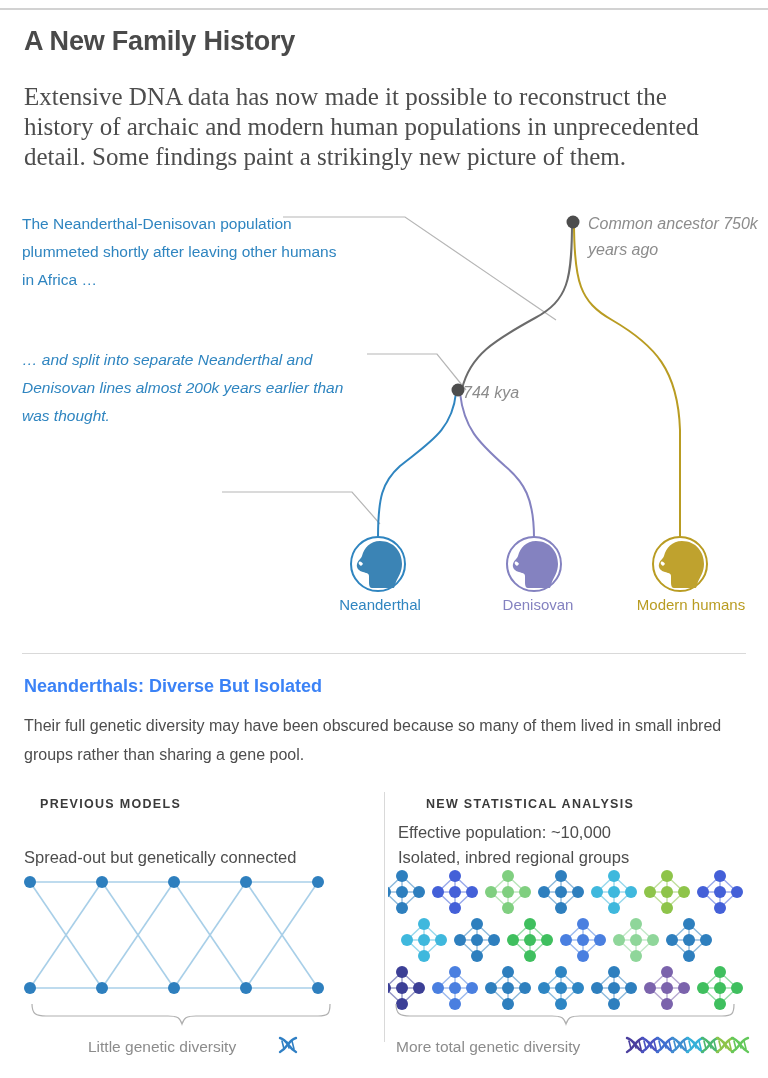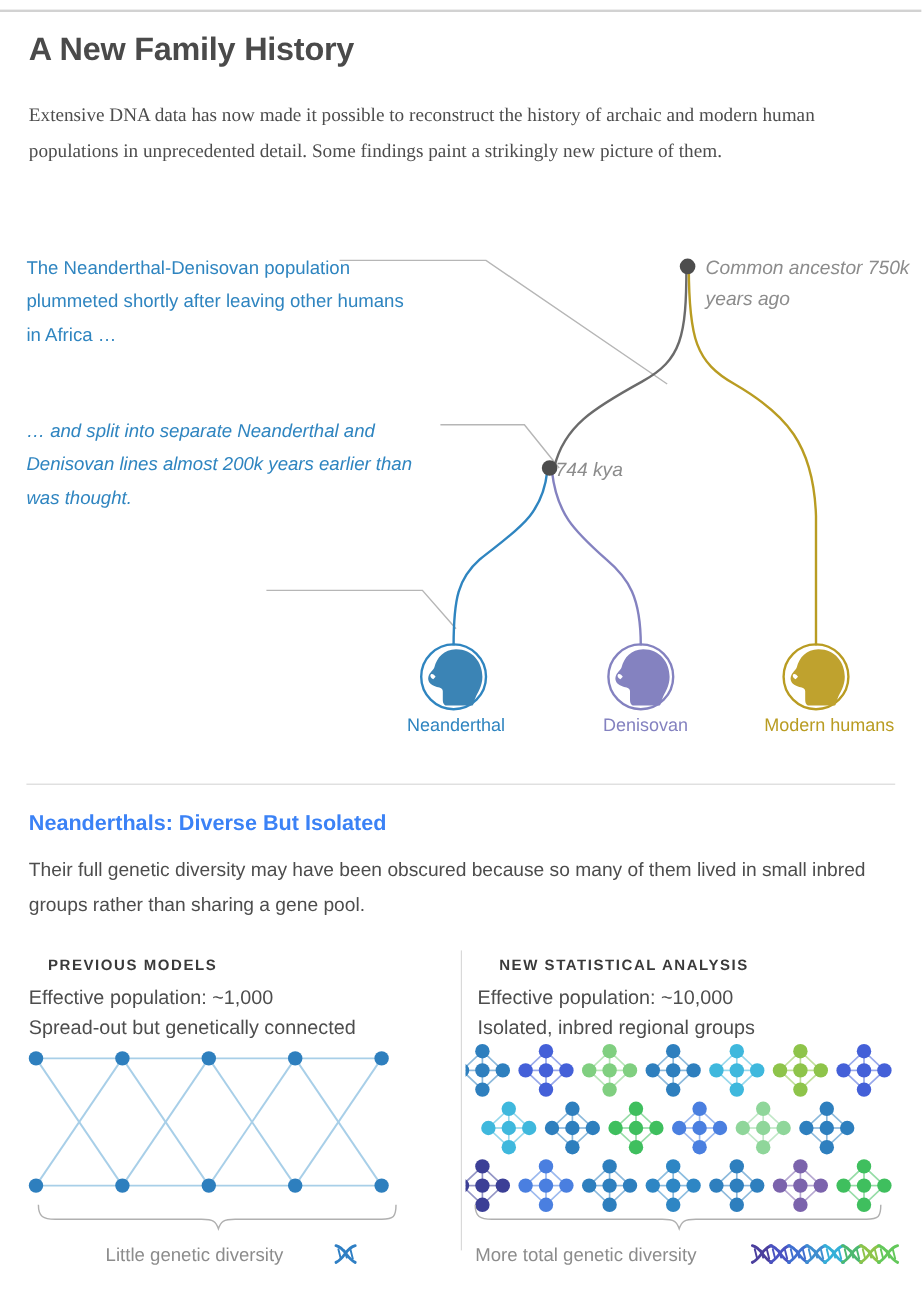--- a/index.html
+++ b/index.html
@@ -18,21 +18,21 @@
 
   .title {
     position:absolute; left:24px; top:26px;
     font-size:27px; font-weight:700; color:#4a4a4a;
     letter-spacing:-0.2px;
   }
 
   .lede {
     position:absolute; left:24px; top:82px; width:712px;
     font-family:"Liberation Serif", serif;
-    font-size:16px; line-height:30px; color:#4d4d4d;
+    font-size:25px; line-height:30px; color:#4d4d4d;
   }
 
   
   .anno {
     position:absolute;
     color:#2f85c0;
     font-size:15.5px;
     line-height:28px;
   }
   #anno1 { left:22px; top:210px; width:330px; }
@@ -76,21 +76,21 @@
     position:absolute; font-size:12.5px; font-weight:700;
     letter-spacing:1.3px; color:#3a3a3a;
   }
   .col-line {
     position:absolute; font-size:16.5px; line-height:24px; color:#4d4d4d;
     white-space:nowrap;
   }
   #kick-left  { left:40px; top:797px; }
   #lft-l1 { left:24px; top:820px; }
   #lft-l2 { left:24px; top:845px; }
-  #kick-right { left:398px; top:797px;padding-left:18px; }
+  #kick-right { left:408px; top:797px;padding-left:18px; }
   #rgt-l1 { left:398px; top:820px; }
   #rgt-l2 { left:398px; top:845px; }
 
   .netsvg { position:absolute; }
   #net-left  { left:10px;  top:866px; }
   #net-right { left:388px; top:866px; }
 
   .brace-cap {
     position:absolute; color:#8c8c8c; font-size:15.5px; white-space:nowrap;
   }
@@ -165,21 +165,20 @@
   <div class="leaf-label" id="lbl-mod">Modern humans</div>
 
   <div class="divider"></div>
 
   <div class="sec-title">Neanderthals: Diverse But Isolated</div>
   <div class="sec-body">Their full genetic diversity may have been obscured because so many of them lived in small inbred groups rather than sharing a gene pool.</div>
 
   <div class="vdivider"></div>
 
   <div class="col-kicker" id="kick-left">PREVIOUS MODELS</div>
-  <div class="col-line" id="lft-l1">Effective population: ~1,000</div>
   <div class="col-line" id="lft-l2">Spread-out but genetically connected</div>
 
   <div class="col-kicker" id="kick-right">NEW STATISTICAL ANALYSIS</div>
   <div class="col-line" id="rgt-l1">Effective population: ~10,000</div>
   <div class="col-line" id="rgt-l2">Isolated, inbred regional groups</div>
 
   <svg class="netsvg" id="net-left" width="348" height="160" viewBox="0 0 348 160">
     <g id="lattice-edges" stroke="#a8cfe8" stroke-width="1.6" fill="none">
         <line x1="20" y1="16" x2="92" y2="16"></line>
         <line x1="20" y1="122" x2="92" y2="122"></line>

